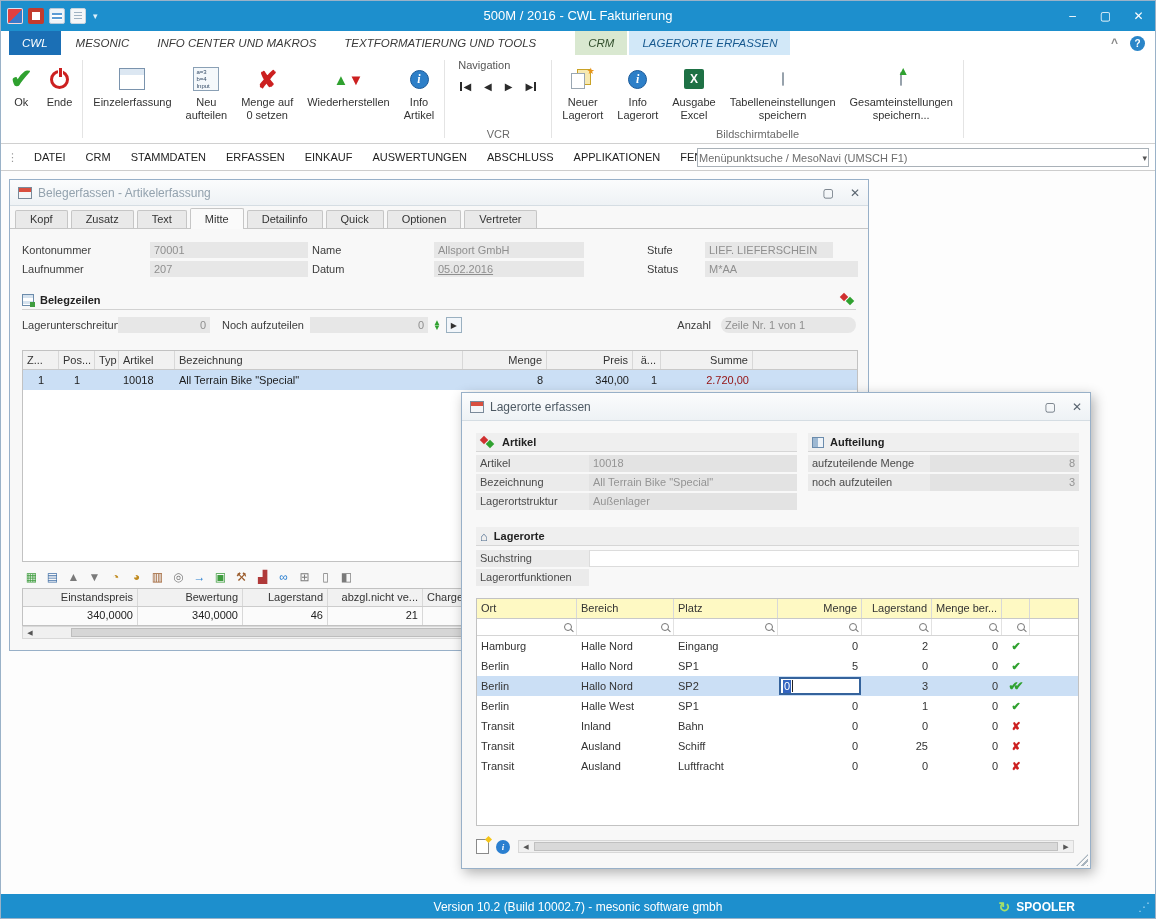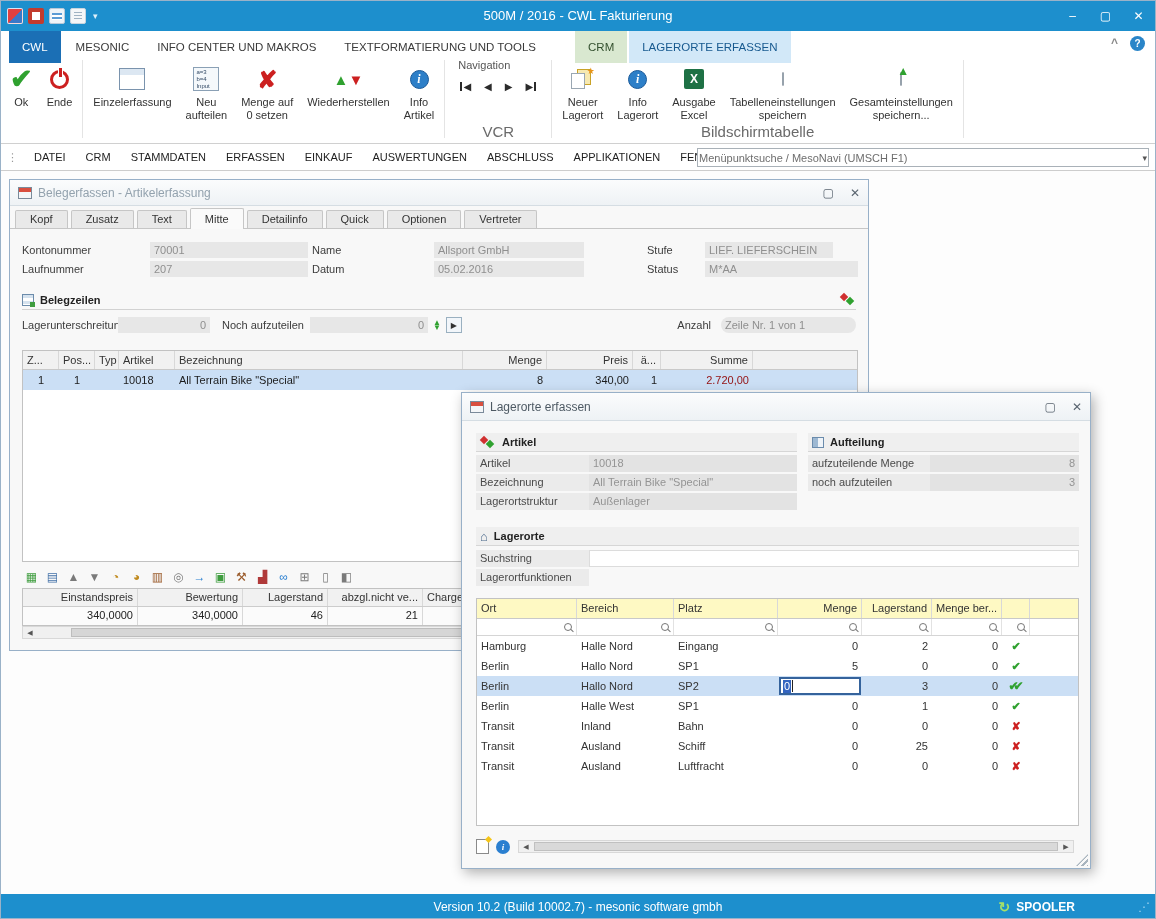--- a/index.html
+++ b/index.html
@@ -14,21 +14,21 @@
   .ticon.q2 { background:#c23b2e; } .ticon.q2::after { content:""; position:absolute; left:4px; top:4px; width:8px; height:8px; background:#fff; }
   .ticon.q3 { background:#eef3f8; border:1px solid #b8c8d8; } .ticon.q3::after { content:""; position:absolute; left:2px; right:2px; top:4px; height:7px; background:repeating-linear-gradient(#5b9bd5 0 2px,#fff 2px 4px); }
   .ticon.q4 { background:#f4f6f8; border:1px solid #c8d4de; } .ticon.q4::after { content:""; position:absolute; left:3px; right:3px; top:3px; height:9px; background:repeating-linear-gradient(#9fb2c2 0 1px,transparent 1px 3px); }
   .qat-arrow { color:#dff0fa; font-size:9px; margin-left:2px; }
   .apptitle { position:absolute; left:0; right:0; text-align:center; color:#fff; font-size:13px; line-height:30px; }
   .winbtns { position:absolute; right:0; top:0; height:30px; display:flex; z-index:2; }
   .wbtn { width:33px; display:flex; align-items:center; justify-content:center; color:#fff; font-size:12px; }
 
   
   .ribbon-tabs { height:24px; background:#fff; display:flex; align-items:stretch; padding-left:8px; position:relative; font-size:11.5px; }
-  .rtab { display:flex; align-items:center; padding:16px 13px; color:#3a3a3a; }
+  .rtab { display:flex; align-items:center; padding:8px 13px; color:#3a3a3a;font-style:italic; }
   .rtab + .rtab { margin-left:2px; }
   .rtab.active { background:#1b6fb5; color:#fff; }
   .rtab.crm { background:#d9e8d0; margin-left:26px; color:#33502e; }
   .rtab.context { background:#d2e8f8; color:#17598f; }
   .ribbon-corner { position:absolute; right:10px; top:0; height:24px; display:flex; align-items:center; gap:12px; }
   .collapse { color:#8a8a8a; font-size:12px; font-weight:bold; }
   .helpbtn { width:15px; height:15px; border-radius:50%; background:#2a85c8; color:#fff; font-size:10px; font-weight:bold; display:flex; align-items:center; justify-content:center; }
 
   
   .ribbon { height:89px; background:#fff; border-bottom:1px solid #d0d0d0; display:flex; padding:0 2px; }
@@ -41,21 +41,21 @@
   .power::after { content:""; position:absolute; left:50%; top:-6px; width:3px; height:9px; margin-left:-1.5px; background:#cc2020; border:1px solid #fff; }
   .tblicon { width:26px; height:22px; border:1px solid #7a93ad; background: linear-gradient(#dce7f2 0 6px, #fff 6px), repeating-linear-gradient(to right, transparent 0 7px, #c6d2de 7px 8px); }
   .neuicon { width:26px; height:24px; border:1px solid #8aa0b5; background:#f4f8fb; font-size:6px; line-height:7px; color:#334a66; padding-top:1px; text-align:left; padding-left:2px; }
   .wh-up { color:#2fa12f; font-size:15px; } .wh-dn { color:#cc2020; font-size:15px; }
   .infoicn { width:19px; height:19px; border-radius:50%; background:#2d7fc8; border:1px solid #1a5a9a; color:#fff; font-family:"Liberation Serif",serif; font-style:italic; font-weight:bold; font-size:12px; display:flex; align-items:center; justify-content:center; }
   .navgroup { display:flex; flex-direction:column; padding:4px 10px 0; position:relative; min-width:100px; }
   .navtitle { font-size:11px; color:#555; align-self:flex-start; }
   .vcr { display:flex; gap:13px; margin-top:10px; align-items:center; align-self:center; }
   .vcrb { color:#2b2b2b; font-size:10px; display:flex; align-items:center; }
   .vbar { display:inline-block; width:2px; height:9px; background:#2b2b2b; margin:0 1px; }
-  .glabel { position:absolute; bottom:3px; left:0; right:0; text-align:center; font-size:15px; color:#6a6a6a; }
+  .glabel { position:absolute; bottom:3px; left:0; right:0; text-align:center; font-size:11px; color:#6a6a6a; }
   .btgroup { display:flex; position:relative; padding-bottom:14px; }
   .newdoc { width:24px; height:20px; position:relative; }
   .newdoc i { position:absolute; display:block; }
   .newdoc .pg1 { left:6px; top:0; width:14px; height:16px; background:#f7e9b0; border:1px solid #c9a227; }
   .newdoc .pg2 { left:0; top:4px; width:14px; height:16px; background:#fff; border:1px solid #9aa7b2; }
   .newdoc .star { left:16px; top:-4px; color:#e8941a; font-size:9px; font-style:normal; }
   .xls { width:20px; height:20px; background:#1e7145; border-radius:2px; color:#fff; font-weight:bold; font-size:12px; display:flex; align-items:center; justify-content:center; }
   .drive { width:26px; height:16px; background:#e8e8e8; border:1px solid #97a2ac; border-radius:2px; position:relative; }
   .drive::before, .drive::after { content:""; position:absolute; left:3px; right:5px; height:2px; background:#a8b2ba; }
   .drive::before { top:4px; } .drive::after { top:9px; }
@@ -382,21 +382,21 @@
       <span class="f-label" style="left:12px; top:62px; width:126px;">Kontonummer</span>
       <span class="f-val" style="left:140px; top:62px; width:158px;">70001</span>
       <span class="f-label" style="left:302px; top:62px; width:120px;">Name</span>
       <span class="f-val" style="left:424px; top:62px; width:150px;">Allsport GmbH</span>
       <span class="f-label" style="left:637px; top:62px; width:56px;">Stufe</span>
       <span class="f-val" style="left:695px; top:62px; width:128px;">LIEF. LIEFERSCHEIN</span>
 
       <span class="f-label" style="left:12px; top:81px; width:126px;">Laufnummer</span>
       <span class="f-val" style="left:140px; top:81px; width:158px;">207</span>
       <span class="f-label" style="left:302px; top:81px; width:120px;">Datum</span>
-      <span class="f-val" style="left:424px; top:81px; width:150px;">05.02.2016</span>
+      <span class="f-val" style="left:424px; top:81px; width:150px;text-decoration:underline;">05.02.2016</span>
       <span class="f-label" style="left:637px; top:81px; width:56px;">Status</span>
       <span class="f-val" style="left:695px; top:81px; width:153px;">M*AA</span>
 
       <div class="band1">
         <span class="bz"></span>
         <span>Belegzeilen</span>
         <span class="diamonds" style="margin-left:auto;"></span>
       </div>
 
       <div class="ctr1">

